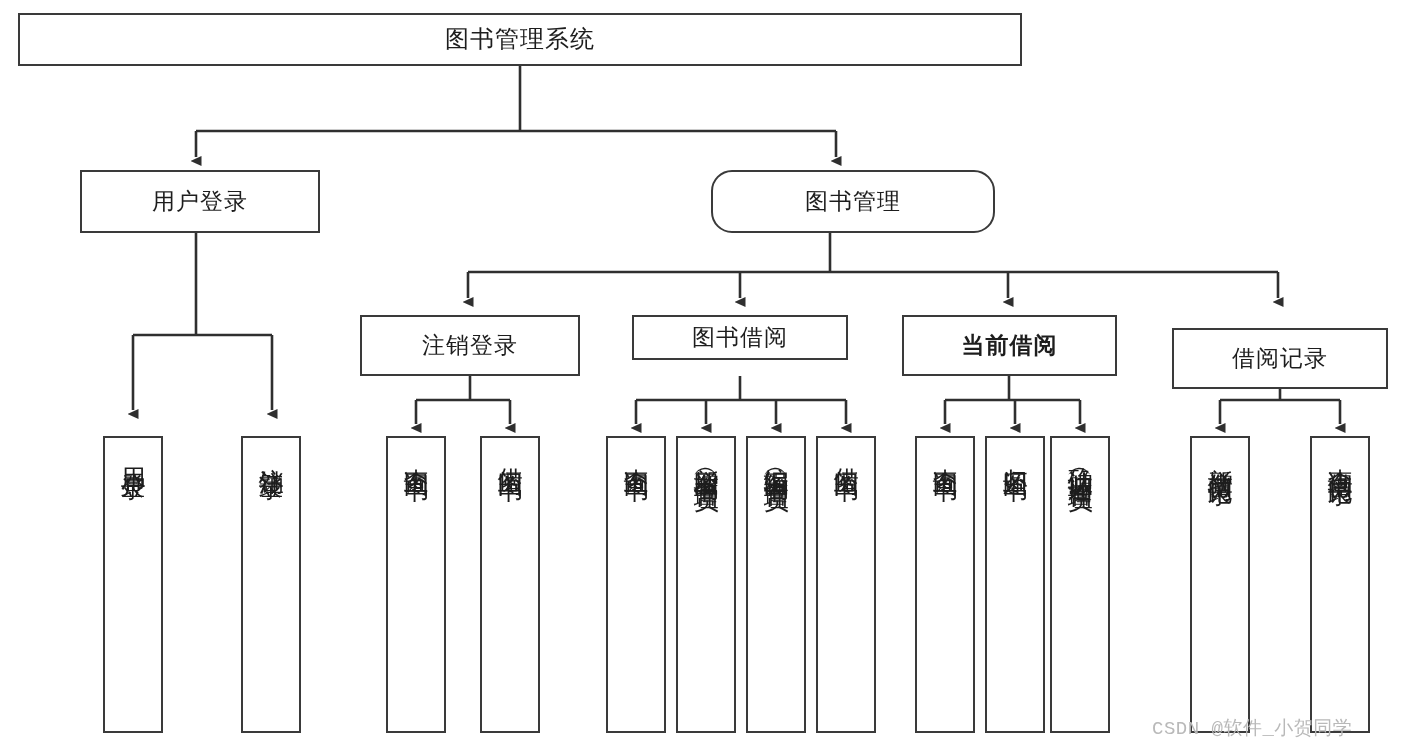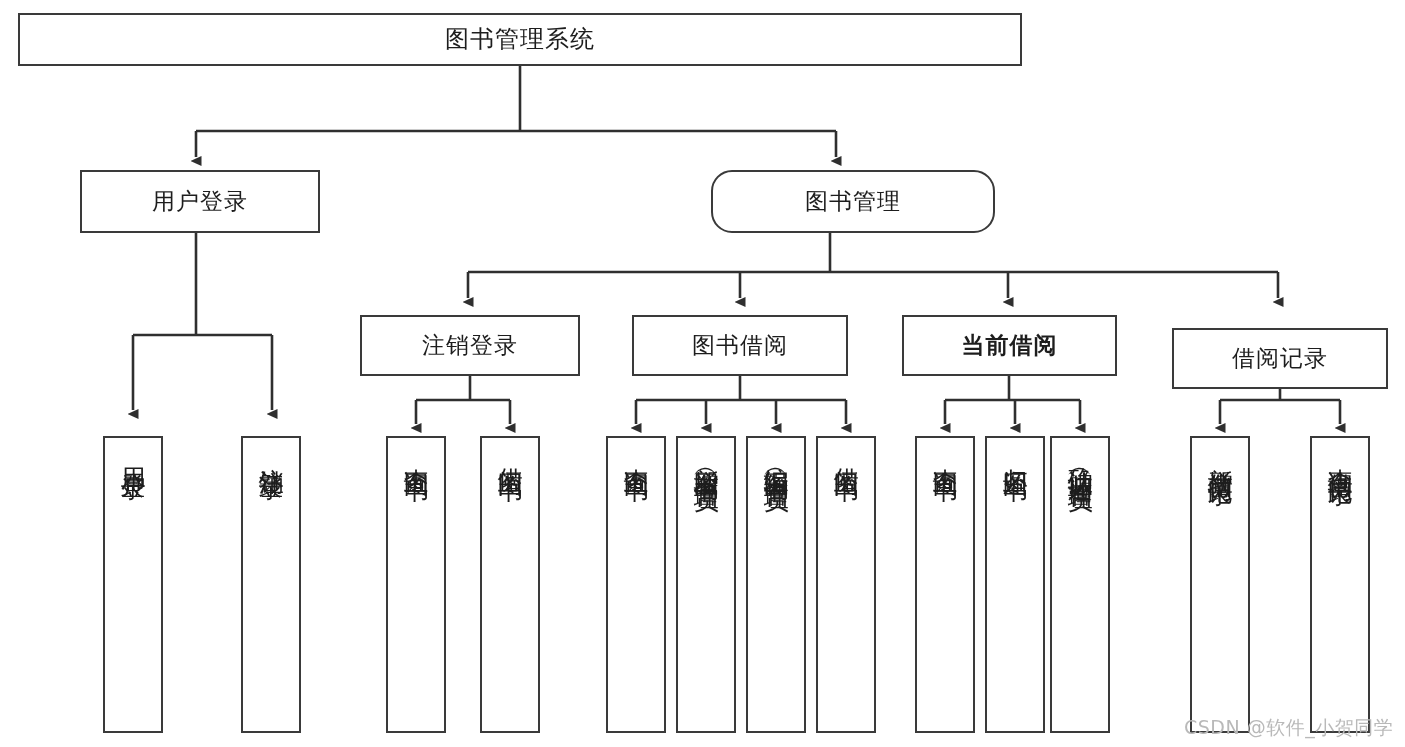--- a/index.html
+++ b/index.html
@@ -131,21 +131,21 @@
   <div class="node node-h" style="left:80px; top:170px; width:240px; height:63px;">
     <span>用户登录</span>
   </div>
   <div class="node node-h" style="left:711px; top:170px; width:284px; height:63px;border-radius:21px;">
     <span>图书管理</span>
   </div>
 
   <div class="node node-h" style="left:360px; top:315px; width:220px; height:61px;">
     <span>注销登录</span>
   </div>
-  <div class="node node-h" style="left:632px; top:315px; width:216px; height:61px;">
+  <div class="node node-h" style="left:632px; top:315px; width:216px; height:45px;">
     <span>图书借阅</span>
   </div>
   <div class="node node-h" style="left:902px; top:315px; width:215px; height:61px;font-weight:bold;">
     <span>当前借阅</span>
   </div>
   <div class="node node-h" style="left:1172px; top:328px; width:216px; height:61px;">
     <span>借阅记录</span>
   </div>
 
   <div class="node node-v" style="left:103px; top:436px; width:60px; height:297px;">
@@ -185,15 +185,15 @@
     <span class="vtext">确认归还（管理员）</span>
   </div>
 
   <div class="node node-v" style="left:1190px; top:436px; width:60px; height:297px;">
     <span class="vtext">新增借阅记录</span>
   </div>
   <div class="node node-v" style="left:1310px; top:436px; width:60px; height:297px;">
     <span class="vtext">查询借阅记录</span>
   </div>
 
-  <div class="watermark" style="left:1184px; top:715px;">CSDN @软件_小贺同学</div>
+  <div class="watermark" style="left:1152px; top:715px;font-family:Liberation Mono, monospace;">CSDN @软件_小贺同学</div>
 
 </div>
 
 </body></html>

